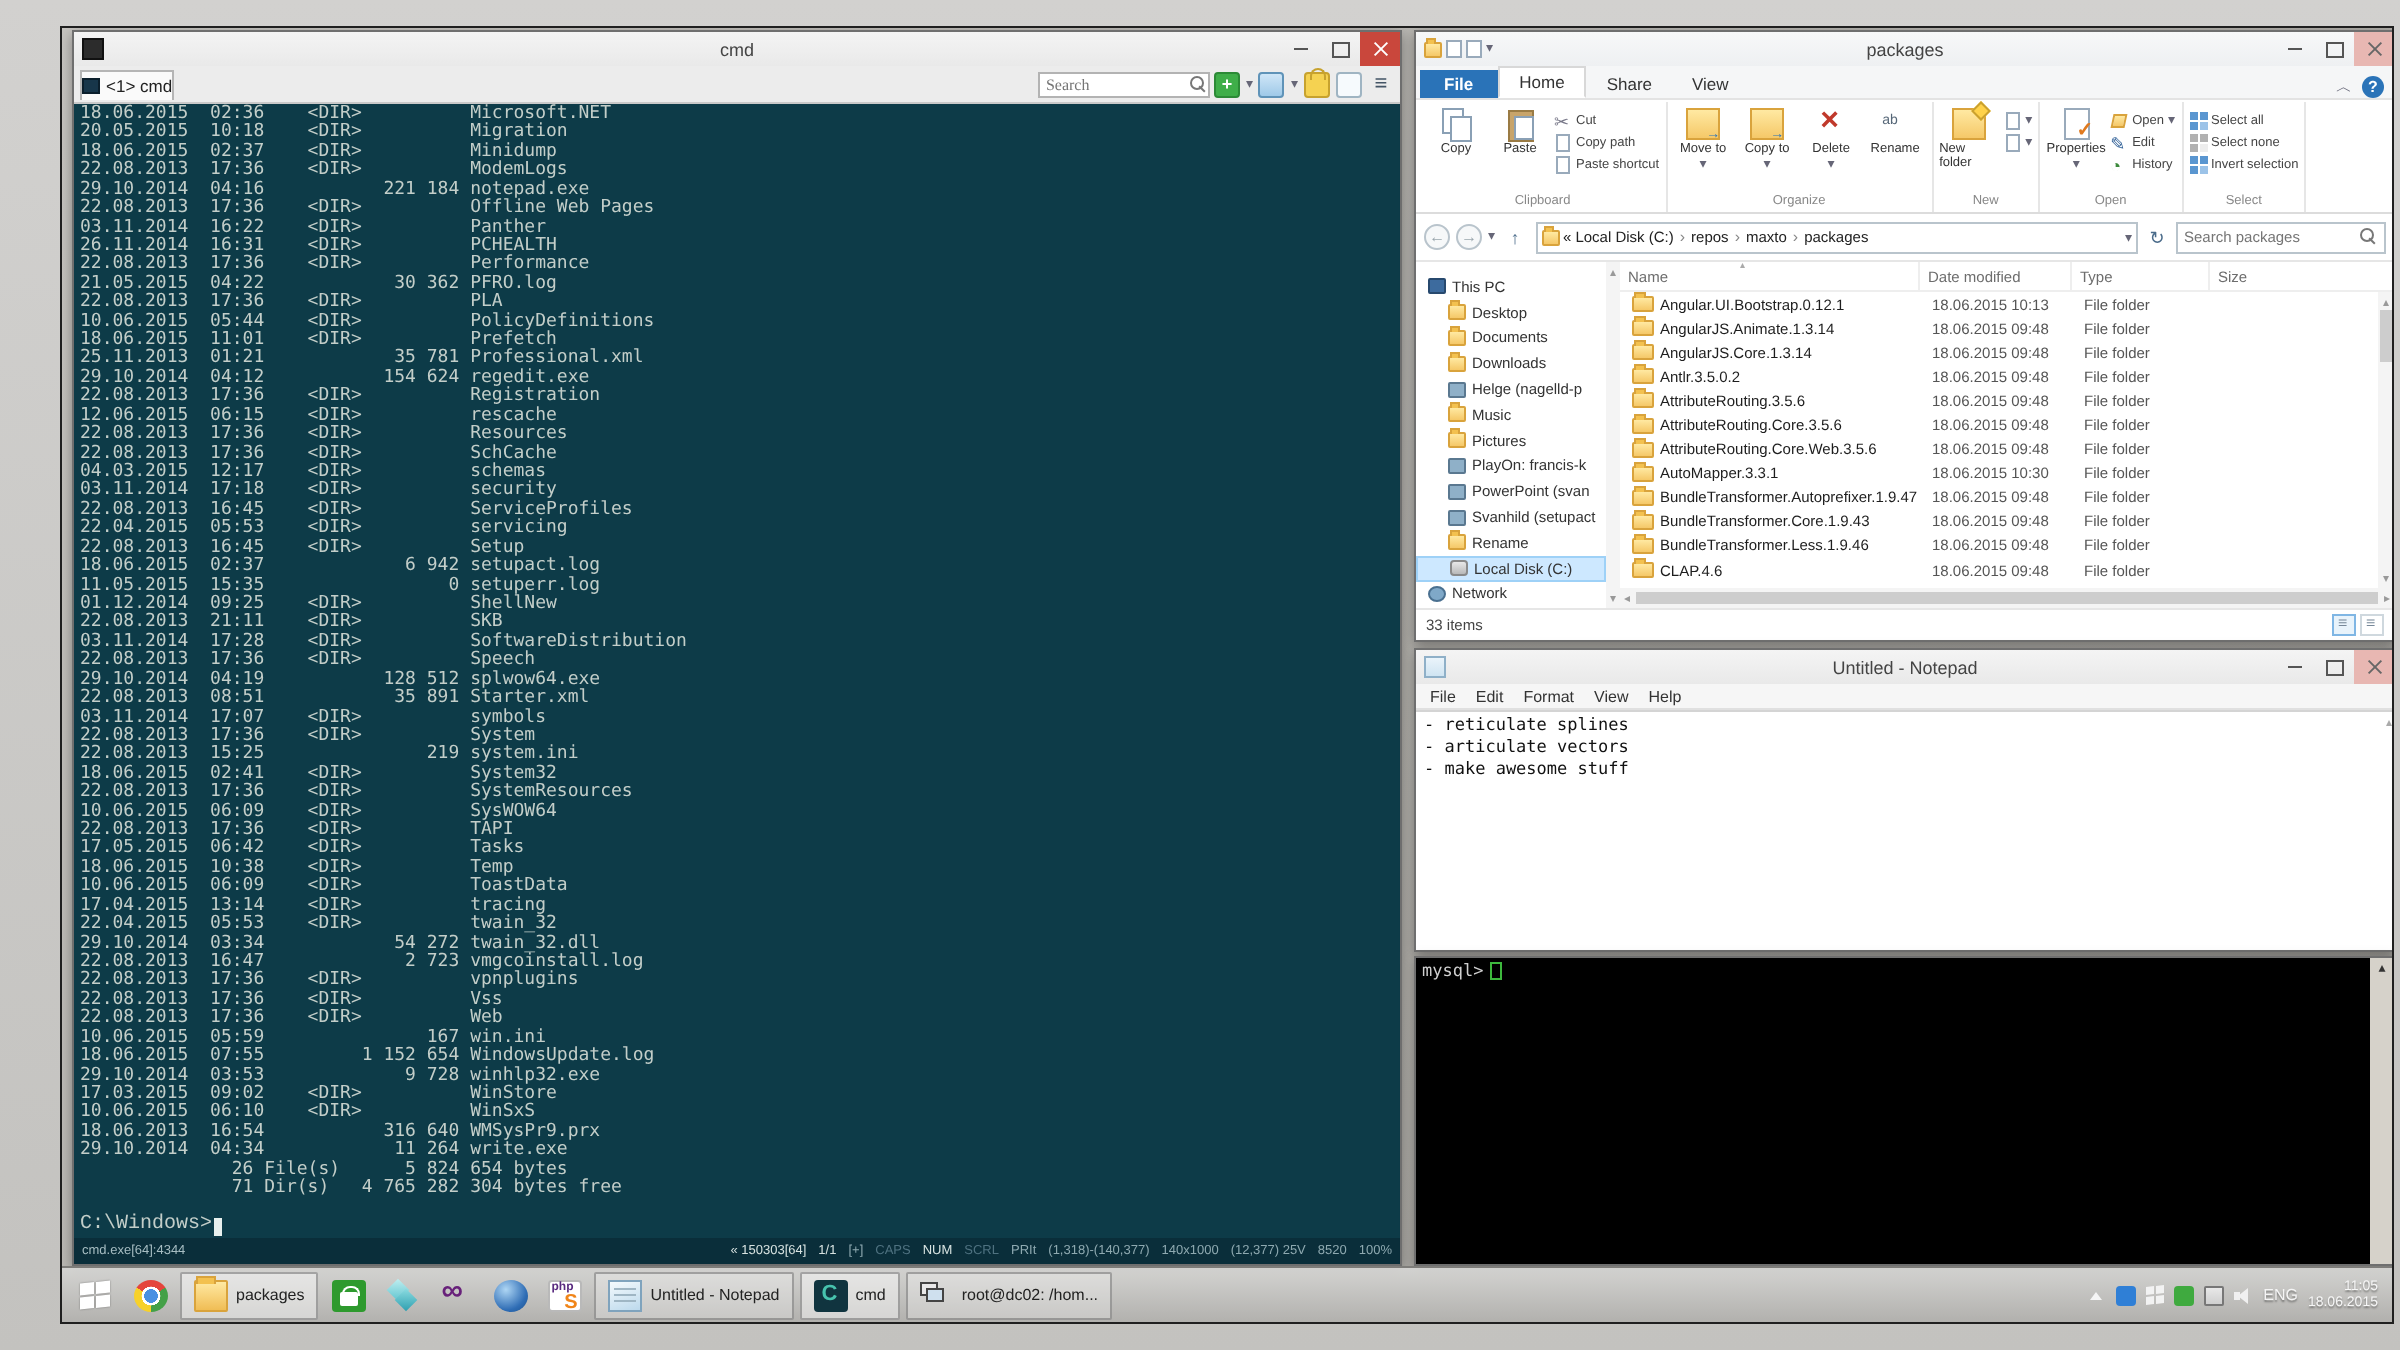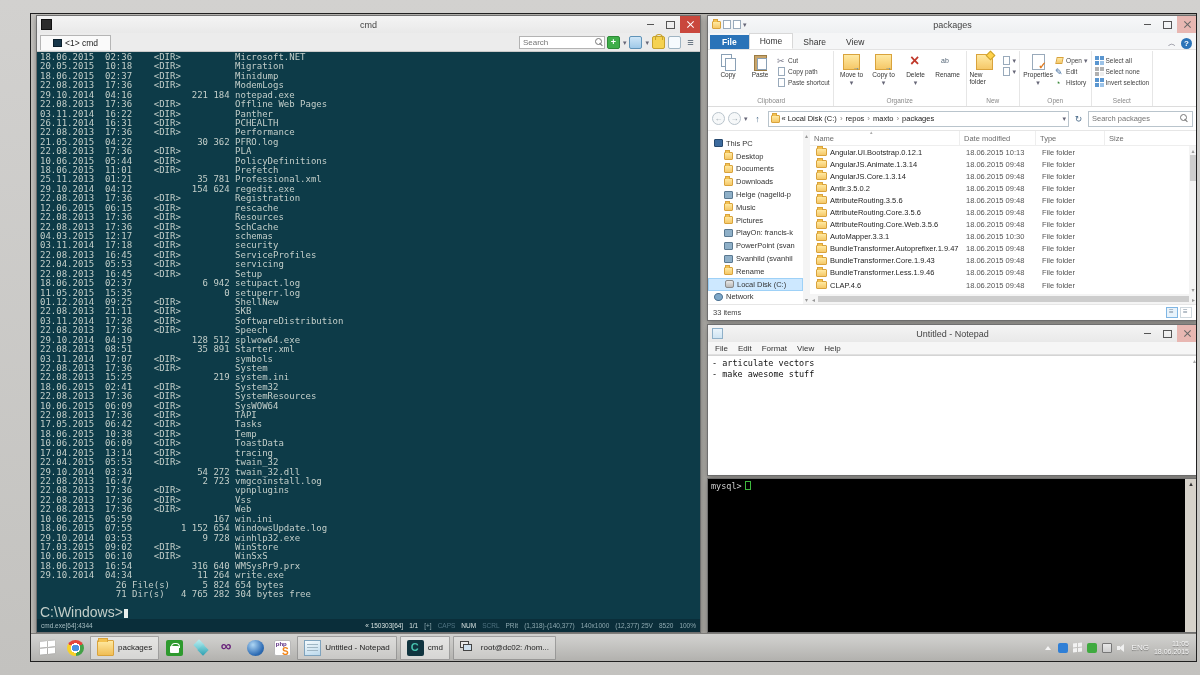--- a/index.html
+++ b/index.html
@@ -16,36 +16,36 @@
   .wbtn.close::before,.wbtn.close::after{content:"";position:absolute;width:9px;height:1px;background:#666;transform:rotate(45deg)}
   .wbtn.close::after{transform:rotate(-45deg)}
   .wbtn.close.hot{background:#c9473c}
   .wbtn.close.hot::before,.wbtn.close.hot::after{background:#fff}
   .wbtn.close.soft{background:#e8b7b2}
   .wicon{width:11px;height:11px;margin:0 4px;flex:none}
 
   
   #conemu{left:5px;top:1px;width:665px;height:618px}
   .tabbar{height:19px;background:#ececec;border-bottom:1px solid #c9c9c9;display:flex;align-items:center;flex:none;padding:0 3px}
-  .tab{display:flex;align-items:center;gap:3px;background:#fafafa;border:1px solid #b5b5b5;border-bottom:none;height:15px;padding:0 12px;font-size:8.5px;color:#222}
+  .tab{display:flex;align-items:center;gap:3px;background:#fafafa;border:1px solid #b5b5b5;border-bottom:none;height:15px;padding:0 0;font-size:8.5px;color:#222}
   .tab-ic{width:9px;height:8px;background:#17364a;border:1px solid #0b1f2c}
   .toolcluster{margin-left:auto;display:flex;align-items:center;gap:3px}
-  .search-box{width:86px;height:13px;border:1px solid #b3b3b3;background:#fff;font-size:8px;padding:0 12px 0 3px;font-family:Liberation Sans, sans-serif}
+  .search-box{width:86px;height:13px;border:1px solid #b3b3b3;background:#fff;font-size:8px;padding:0 12px 0 3px;font-family:Liberation Serif, serif}
   .mag{width:9px;height:9px;position:relative;margin-left:-13px}
   .mag::before{content:"";position:absolute;width:5px;height:5px;border:1px solid #777;border-radius:50%;left:0;top:0}
   .mag::after{content:"";position:absolute;width:4px;height:1px;background:#777;transform:rotate(45deg);left:4px;top:6px}
   .tbtn{width:13px;height:13px;border:1px solid #9fb4c2;border-radius:2px;display:flex;align-items:center;justify-content:center;font-size:9px;background:#f6fafd;color:#456}
   .tbtn.green{background:#3fae49;border-color:#2c8a36;color:#fff;font-weight:bold}
   .tbtn.blue{background:linear-gradient(#cfe6f7,#9fc9e8);border-color:#5f93b8}
   .tbtn.lockc{background:#f5d251;border-color:#c7a22e;position:relative}
   .tbtn.lockc::before{content:"";position:absolute;top:-3px;width:6px;height:5px;border:1.5px solid #c7a22e;border-bottom:none;border-radius:4px 4px 0 0}
   .drop{font-size:7px;color:#667;line-height:1}
   .console{flex:1;background:#0d3b48;overflow:hidden;padding:1px 3px;display:flex;flex-direction:column}
   .console pre{font-family:"DejaVu Sans Mono",monospace;font-size:9px;line-height:9.42px;color:#c3cec9;white-space:pre}
-  .promptline{font-family:Liberation Sans, sans-serif;font-size:14px;line-height:9.42px;color:#c3cec9;display:flex;align-items:center;margin-top:9px}
+  .promptline{font-family:Liberation Mono, monospace;font-size:10px;line-height:9.42px;color:#c3cec9;display:flex;align-items:center;margin-top:9px}
   .cursor{width:4px;height:9px;background:#e8f0ee;margin-left:1px}
   .statusbar{height:13px;flex:none;background:#0a2e3a;display:flex;align-items:center;font-size:6.5px;color:#8ea9b0;padding:0 4px;gap:0}
   .statusbar .lft{flex:1;color:#a7bdc2}
   .statusbar .seg{margin-left:6px;white-space:nowrap}
   .statusbar .seg.dim{color:#4f7280}
   .statusbar .seg.bright{color:#d7e2e0}
 
   
   #explorer{left:676px;top:1px;width:491px;height:306px;background:#fff}
   #explorer .titlebar{background:linear-gradient(#f7f8f9,#eef0f2)}
@@ -496,21 +496,21 @@
             <div class="navitem ind">
               <span class="ni ni-monitor"></span>
               <span>PlayOn: francis-k</span>
             </div>
             <div class="navitem ind">
               <span class="ni ni-monitor"></span>
               <span>PowerPoint (svan</span>
             </div>
             <div class="navitem ind">
               <span class="ni ni-monitor"></span>
-              <span>Svanhild (svanhil</span>
+              <span>Svanhild (setupact</span>
             </div>
             <div class="navitem ind">
               <span class="ni fold"></span>
               <span>Rename</span>
             </div>
             <div class="navitem ind sel">
               <span class="ni ni-drive"></span>
               <span>Local Disk (C:)</span>
             </div>
             <div class="navitem">
@@ -636,20 +636,21 @@
     </div>
     <div class="menubar" id="np-menus">
           <span class="menuitem">File</span>
           <span class="menuitem">Edit</span>
           <span class="menuitem">Format</span>
           <span class="menuitem">View</span>
           <span class="menuitem">Help</span>
         </div>
     <div class="np-body" id="np-body">
       <span class="np-scrolltip">▴</span>
+    <div class="np-line">- reticulate splines</div>
           <div class="np-line">- articulate vectors</div>
           <div class="np-line">- make awesome stuff</div>
         </div>
   </div>
 
   <div class="window" id="putty">
     <div class="pt-body">
       <div class="pt-term">
         <span class="pt-text">mysql&gt;</span>
         <span class="pt-cursor"></span>

